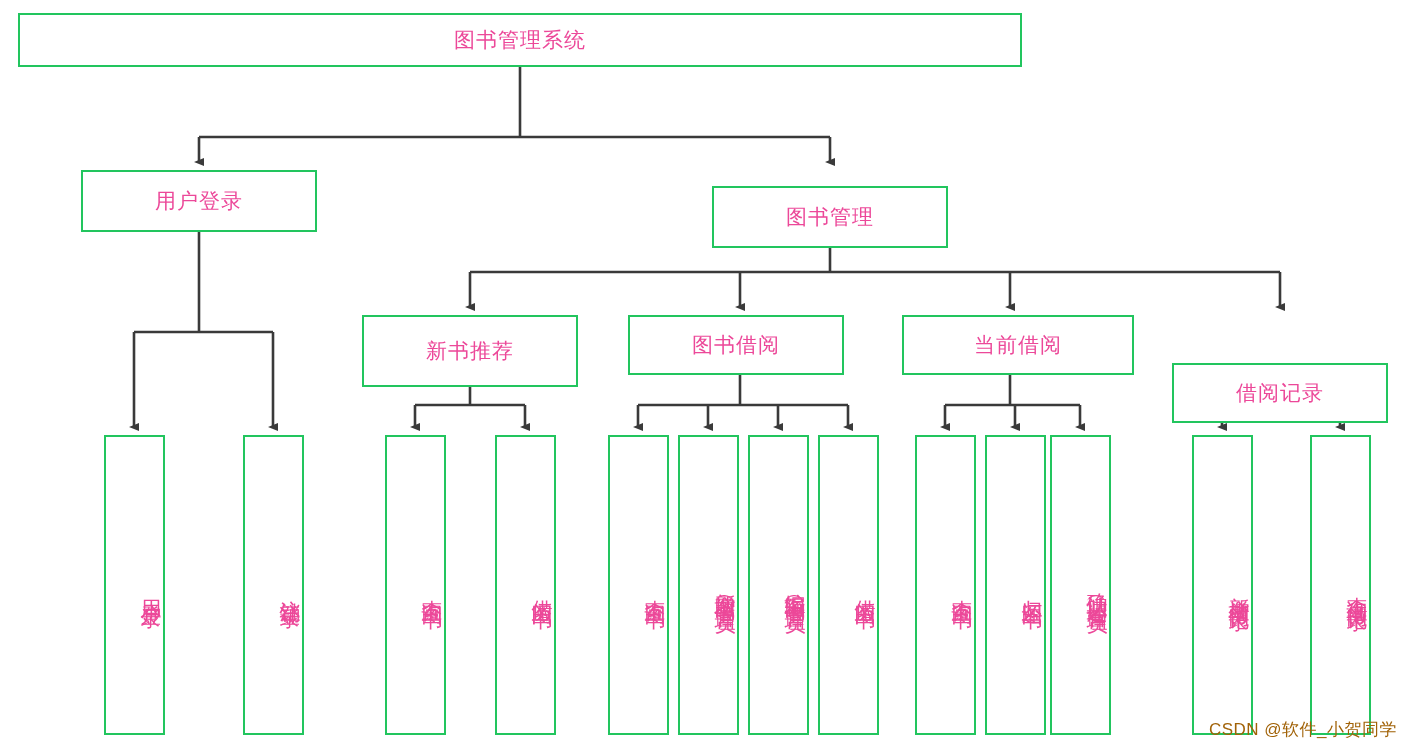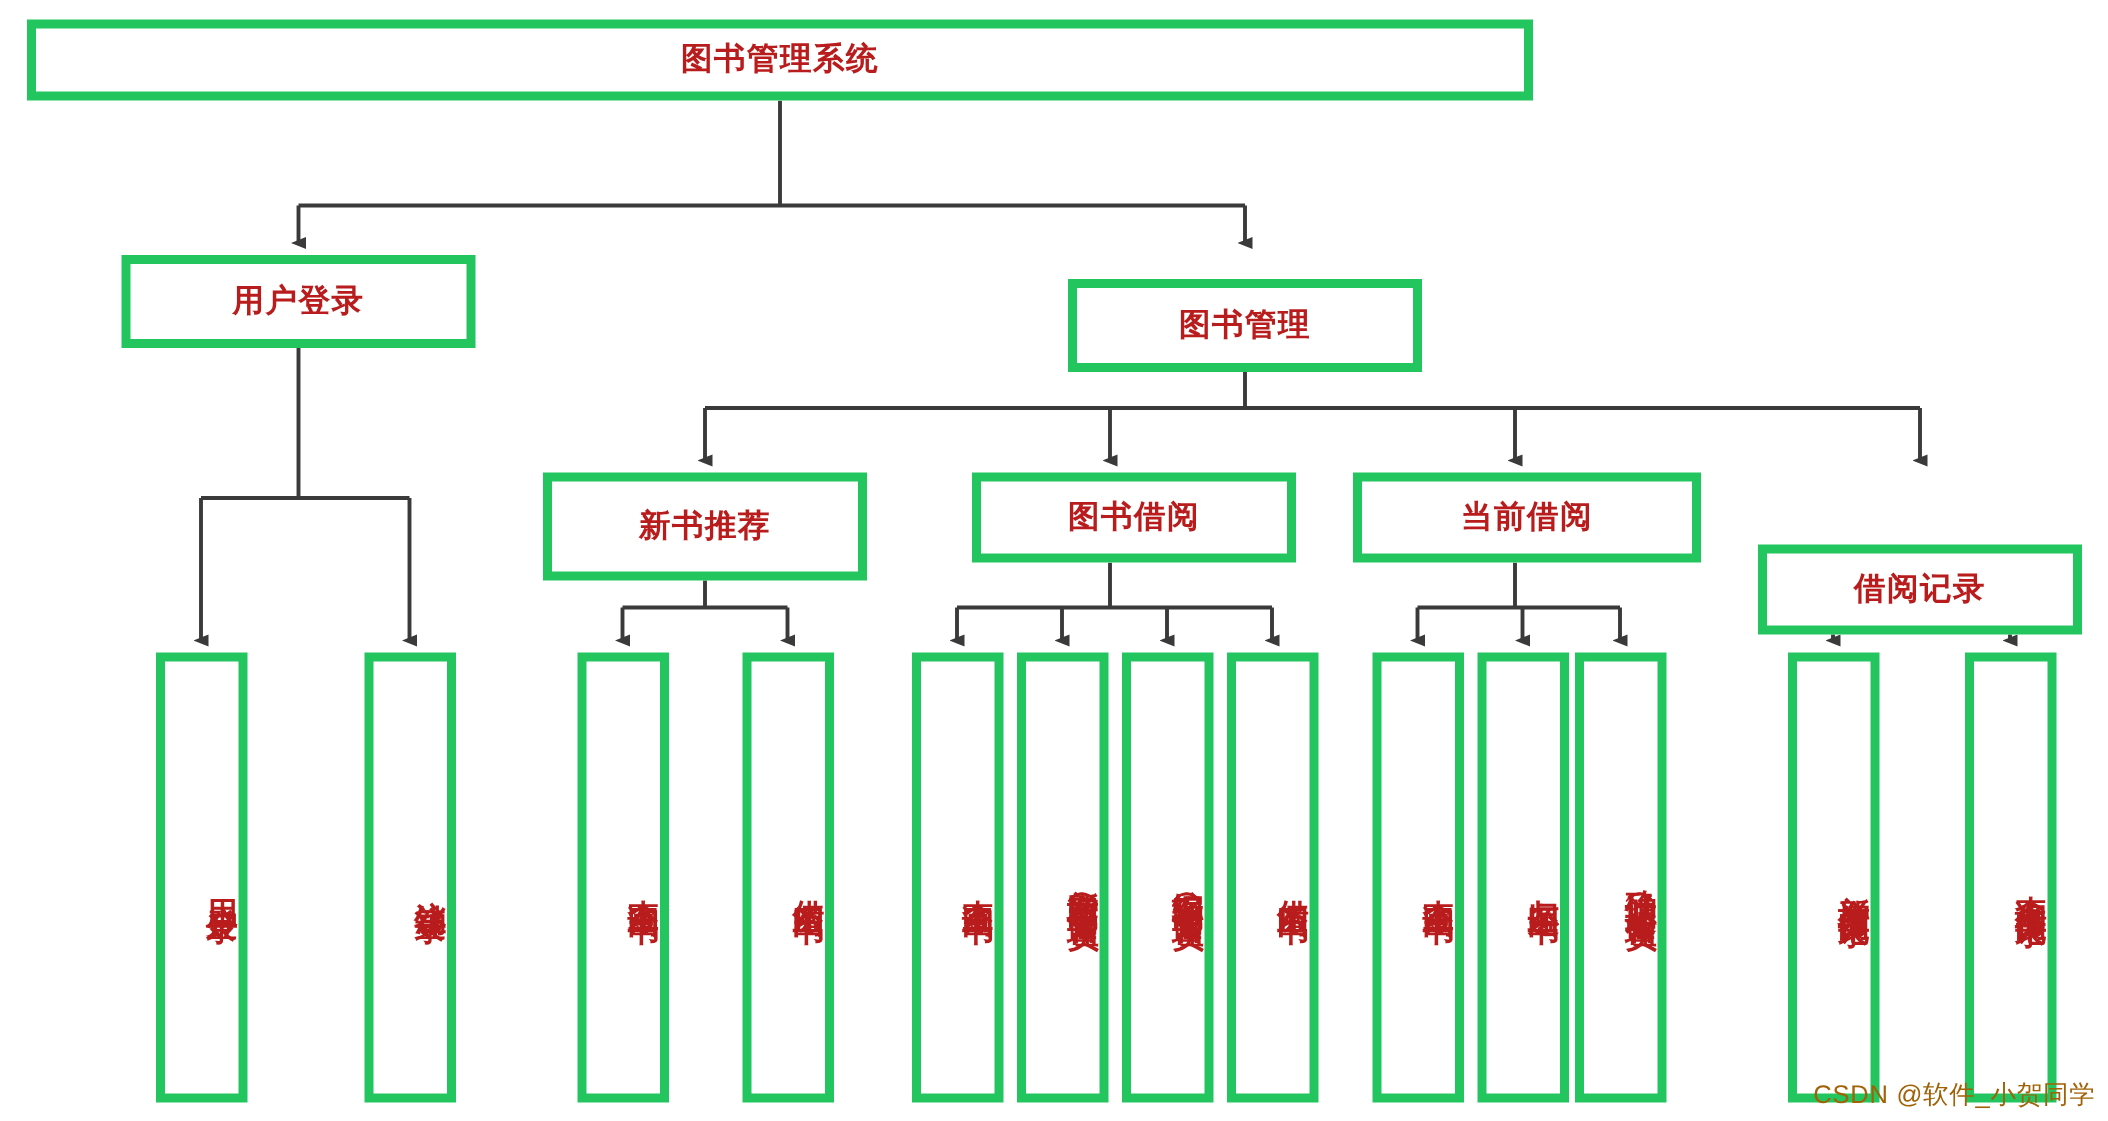--- a/index.html
+++ b/index.html
@@ -23,26 +23,25 @@
     left: 0;
     top: 0;
     width: 1405px;
     height: 747px;
     pointer-events: none;
   }
   .node {
     position: absolute;
     box-sizing: border-box;
     background: #ffffff;
-    border: 6px solid #22c55e;
+    border: 2px solid #22c55e;
     display: flex;
     align-items: center;
     justify-content: center;
-    color: #b91c1c;
-    font-weight: bold;
+    color: #ec4899;
   }
   .node.horiz {
     font-size: 21px;
     letter-spacing: 1px;
   }
   .node.vert {
     writing-mode: vertical-rl;
     text-orientation: upright;
     font-size: 21px;
     letter-spacing: 3px;
@@ -131,21 +130,21 @@
   <div class="node horiz" style="left:81px; top:170px; width:236px; height:62px;">
     <span class="label">用户登录</span>
   </div>
   <div class="node horiz" style="left:712px; top:170px; width:236px; height:62px;margin-top:16px;">
     <span class="label">图书管理</span>
   </div>
 
   <div class="node horiz" style="left:362px; top:315px; width:216px; height:72px;">
     <span class="label">新书推荐</span>
   </div>
-  <div class="node horiz" style="left:648px; top:315px; width:216px; height:60px;">
+  <div class="node horiz" style="left:628px; top:315px; width:216px; height:60px;">
     <span class="label">图书借阅</span>
   </div>
   <div class="node horiz" style="left:902px; top:315px; width:232px; height:60px;">
     <span class="label">当前借阅</span>
   </div>
   <div class="node horiz" style="left:1172px; top:315px; width:216px; height:60px;margin-top:48px;">
     <span class="label">借阅记录</span>
   </div>
 
   <div class="node vert" style="left:104px; top:435px; width:61px; height:300px;">

